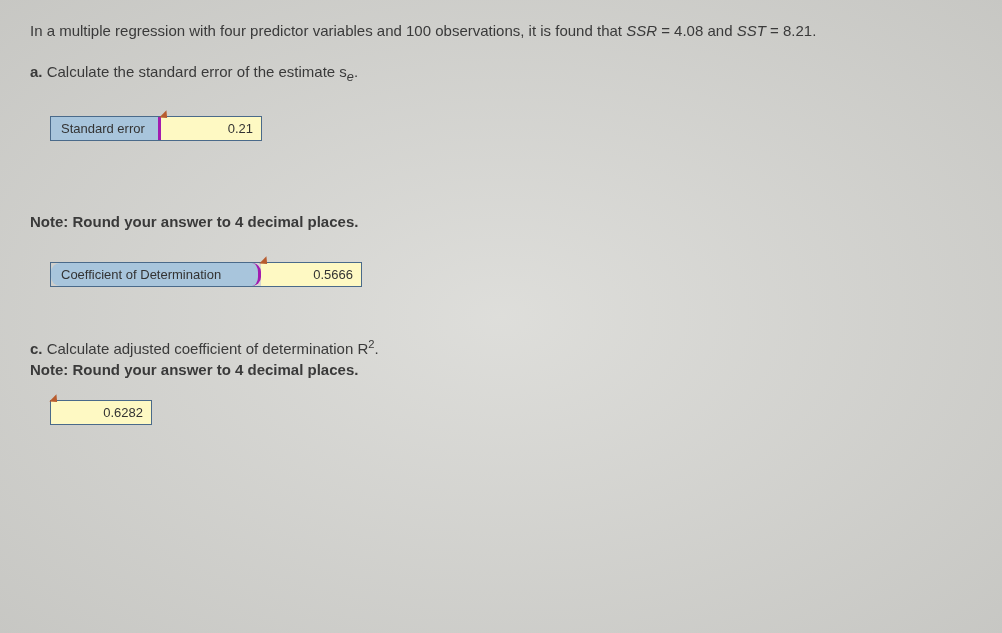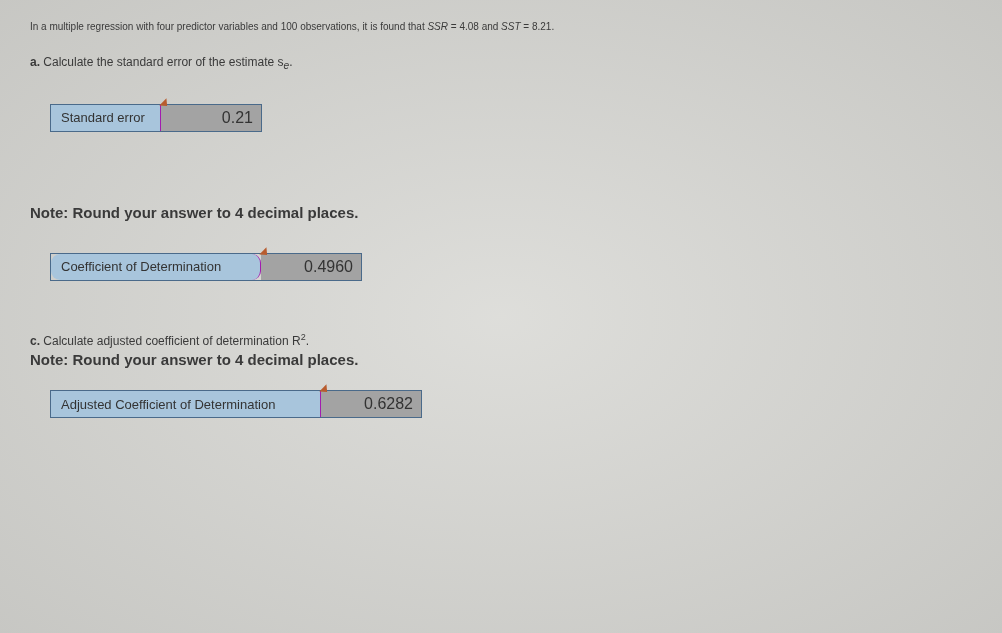--- a/index.html
+++ b/index.html
@@ -25,70 +25,70 @@
       right: 0;
       bottom: 0;
       background: radial-gradient(ellipse at center, rgba(255,255,255,0.15) 0%, rgba(0,0,0,0.08) 100%);
       pointer-events: none;
     }
     .content {
       position: relative;
       z-index: 1;
     }
     .intro {
-      font-size: 10px;
+      font-size: 15px;
       color: #3a3a3a;
       margin-bottom: 20px;
       line-height: 1.4;
     }
     .intro .italic {
       font-style: italic;
     }
     .part {
       margin-top: 18px;
       margin-bottom: 50px;
     }
     .part-label {
-      font-size: 12px;
+      font-size: 15px;
       color: #3a3a3a;
       line-height: 1.4;
     }
     .part-note {
       font-size: 15px;
       color: #3a3a3a;
       font-weight: bold;
       line-height: 1.4;
     }
     .answer-row {
       display: inline-flex;
       margin-top: 30px;
       margin-left: 20px;
       border: 1px solid #4a6a8a;
     }
     .answer-label-cell {
       background: #a8c5dc;
-      border-right: 1px solid #a21caf;
+      border-right: 3px solid #a21caf;
       padding: 4px 10px;
       font-size: 13px;
       color: #333;
       min-width: 110px;
       display: flex;
       align-items: center;
     }
     .answer-label-cell.wide {
       min-width: 210px;
       border-radius: 9px;
     }
     .answer-label-cell.wider {
       min-width: 270px;
     }
     .answer-value-cell {
-      background: #a3a3a3;
+      background: #fef9c3;
       padding: 4px 8px;
-      font-size: 16px;
+      font-size: 13px;
       color: #333;
       text-align: right;
       min-width: 100px;
       display: flex;
       align-items: center;
       justify-content: flex-end;
       position: relative;
     }
     .answer-value-cell::before {
       content: '';
@@ -127,28 +127,27 @@
   <div class="answer-row">
     <div class="answer-label-cell">Standard error</div>
     <div class="answer-value-cell">0.21</div>
   </div>
 </div>
 
 <div class="part" style="margin-top:70px;">
   <div class="part-note">Note: Round your answer to 4 decimal places.</div>
   <div class="answer-row">
     <div class="answer-label-cell wide">Coefficient of Determination</div>
-    <div class="answer-value-cell">0.4960</div>
+    <div class="answer-value-cell">0.5666</div>
   </div>
 </div>
 
 <div class="part" style="margin-top:29px; margin-bottom:10px;">
   <div class="part-label">
     <b>c.</b><span> Calculate adjusted coefficient of determination </span><span class="italic">R</span><span class="sup">2</span><span>.</span>
   </div>
   <div class="part-note">Note: Round your answer to 4 decimal places.</div>
   <div class="answer-row" style="margin-top:20px;">
-    <div class="answer-label-cell wider">Adjusted Coefficient of Determination</div>
     <div class="answer-value-cell">0.6282</div>
   </div>
 </div>
 
 </div>
 
 </body></html>

